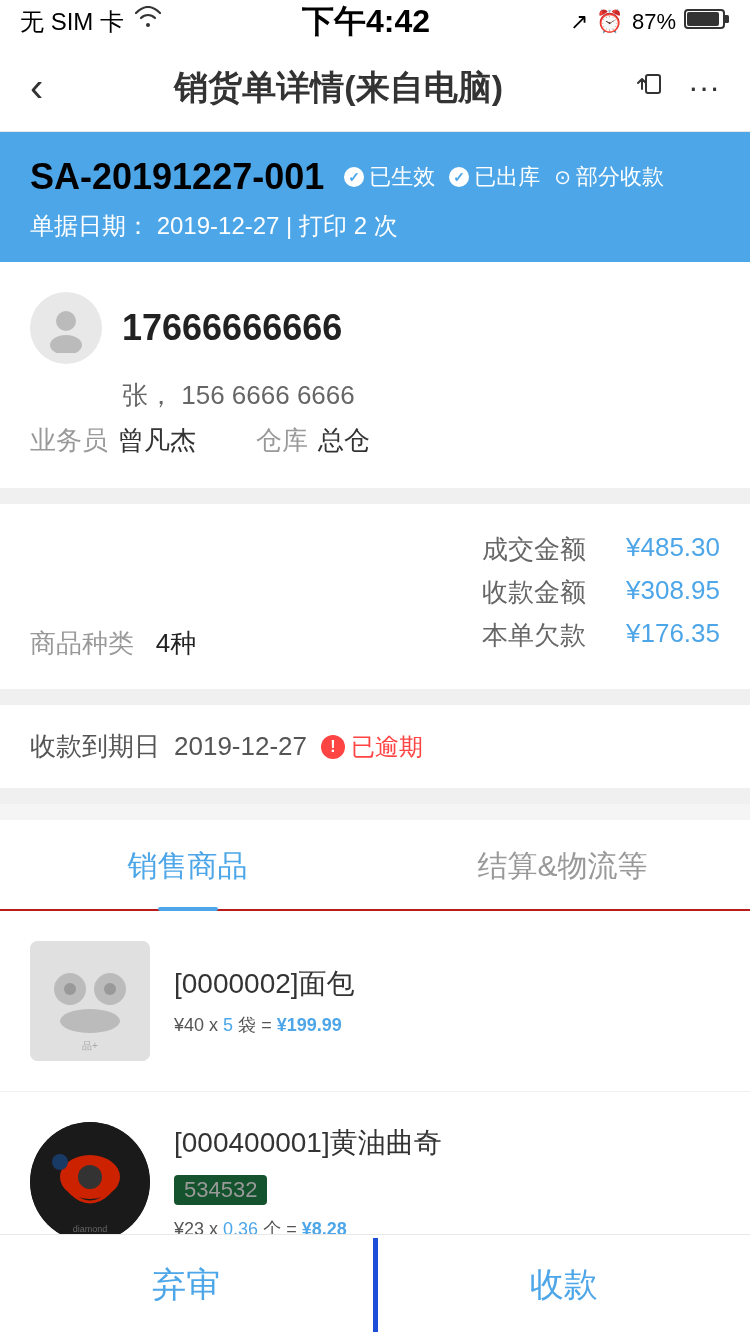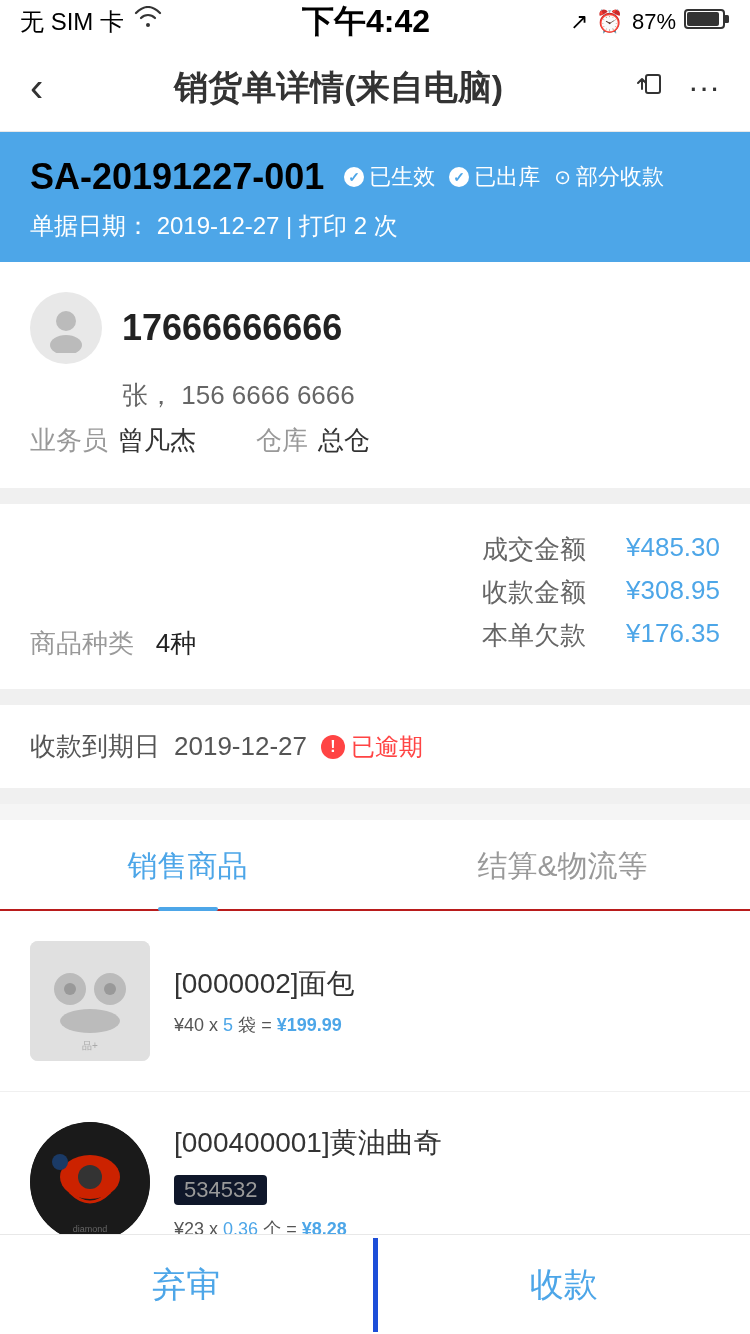--- a/index.html
+++ b/index.html
@@ -221,21 +221,21 @@
     .product-thumb {
       width: 120px; height: 120px;
       border-radius: 8px;
       background: #e8e8e8;
       flex-shrink: 0;
       overflow: hidden;
       display: flex; align-items: center; justify-content: center;
     }
     .product-info { flex: 1; }
     .product-name { font-size: 28px; color: #333; margin-bottom: 10px; }
-    .product-sub { font-size: 22px; color: #999; margin-bottom: 12px; background: #0f172a; display: inline-block; padding: 2px 10px; border-radius: 4px; }
+    .product-sub { font-size: 22px; color: #999; margin-bottom: 12px; background: #14532d; display: inline-block; padding: 2px 10px; border-radius: 4px; }
     .product-price { font-size: 18px; color: #555; }
     .price-qty { color: #4da6e8; }
     .price-total { color: #4da6e8; font-weight: 600; }
 
     
     .action-bar {
       position: fixed;
       bottom: 0;
       left: 0;
       width: 750px;

